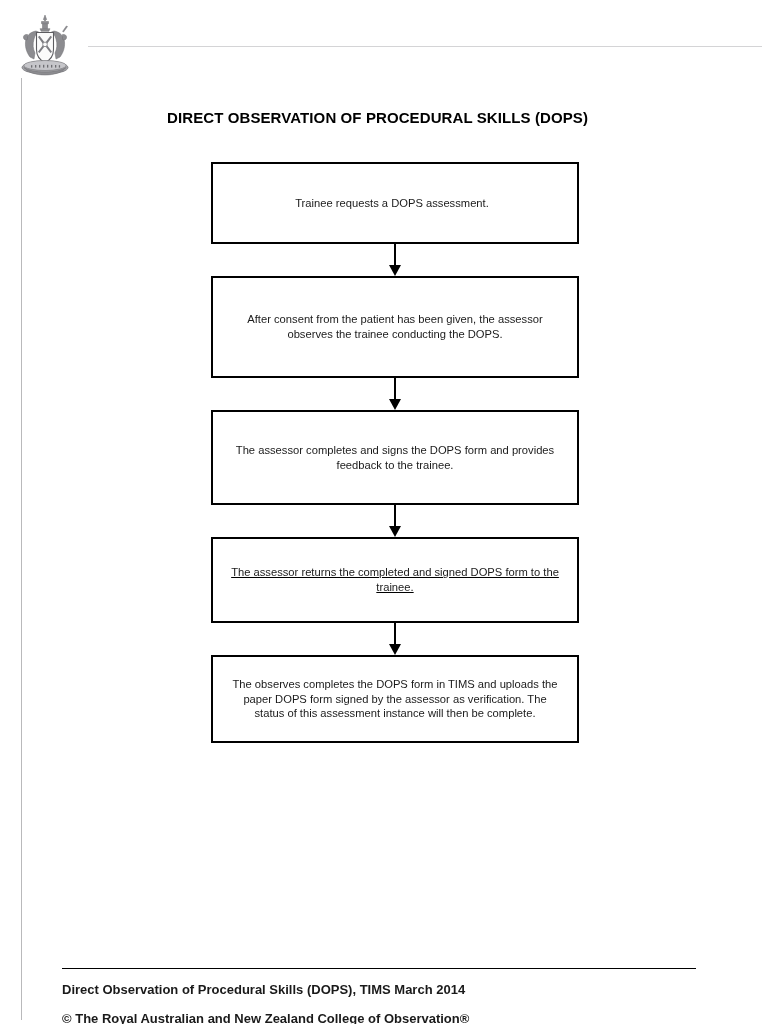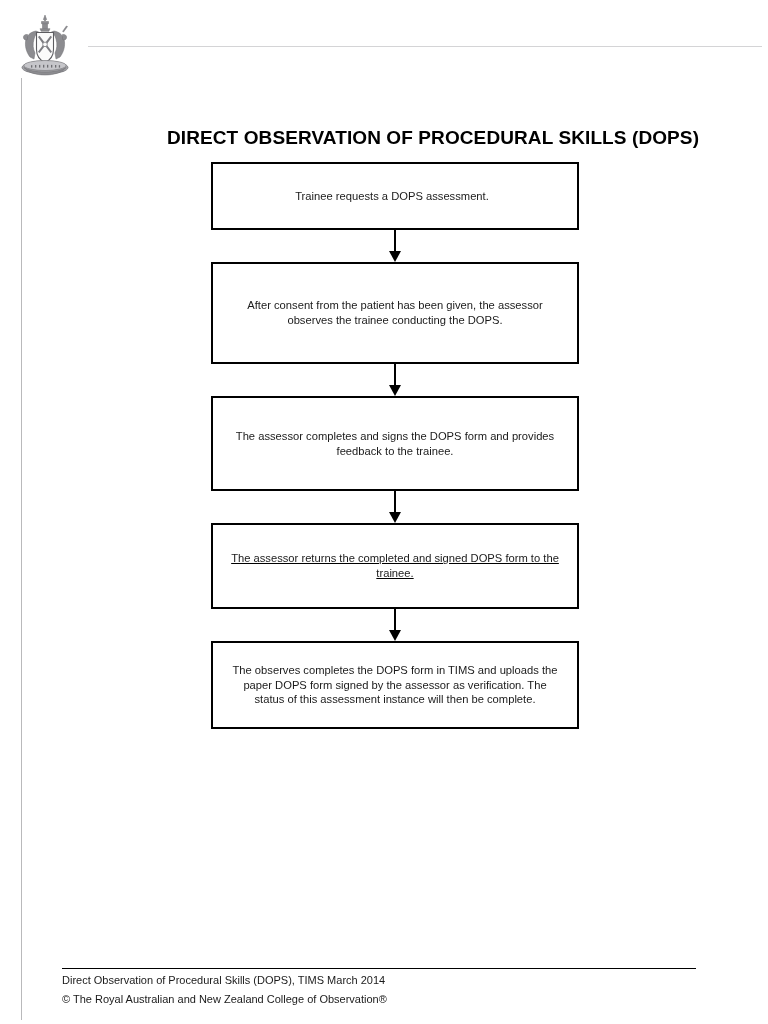--- a/index.html
+++ b/index.html
@@ -45,22 +45,22 @@
     top: 12px;
     width: 62px;
     height: 70px;
   }
   .logo svg { display: block; width: 62px; height: 70px; }
 
   
   .doc-title {
     position: absolute;
     left: 167px;
-    top: 127px;
-    font-size: 19px;
+    top: 109px;
+    font-size: 15px;
     font-weight: bold;
     letter-spacing: 0.1px;
     color: #000;
     white-space: nowrap;
   }
 
   
   .flow {
     position: absolute;
     left: 211px;
@@ -77,21 +77,21 @@
     align-items: center;
     justify-content: center;
     text-align: center;
     padding: 6px 14px;
   }
   .flow-box .txt {
     font-size: 11.2px;
     line-height: 1.32;
     color: #1a1a1a;
   }
-  .box-1 { height: 68px; padding-left: 8px; }
+  .box-1 { height: 82px; padding-left: 8px; }
   .box-2 { height: 102px; }
   .box-3 { height: 95px; }
   .box-4 { height: 86px; text-decoration: underline; }
   .box-5 { height: 88px; }
 
   .connector {
     position: relative;
     height: 32px;
     width: 368px;
   }
@@ -122,25 +122,26 @@
     left: 62px;
     top: 968px;
     width: 634px;
   }
   .footer-rule {
     width: 634px;
     height: 1px;
     background: #000000;
   }
   .footer-line {
-    font-size: 11px;
+    font-size: 13px;
     line-height: 1.32;
     color: #1a1a1a;
-    margin-top: 4px;
+    margin-top: 12px;
     white-space: nowrap;
+    font-weight: bold;
   }
 </style>
 </head>
 <body>
 
 <div class="page">
 
   <div class="header-rule"></div>
   <div class="side-rule"></div>
 

